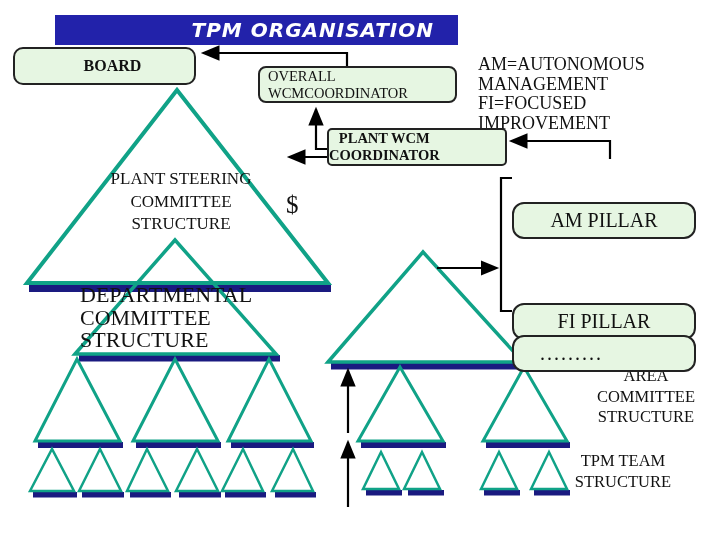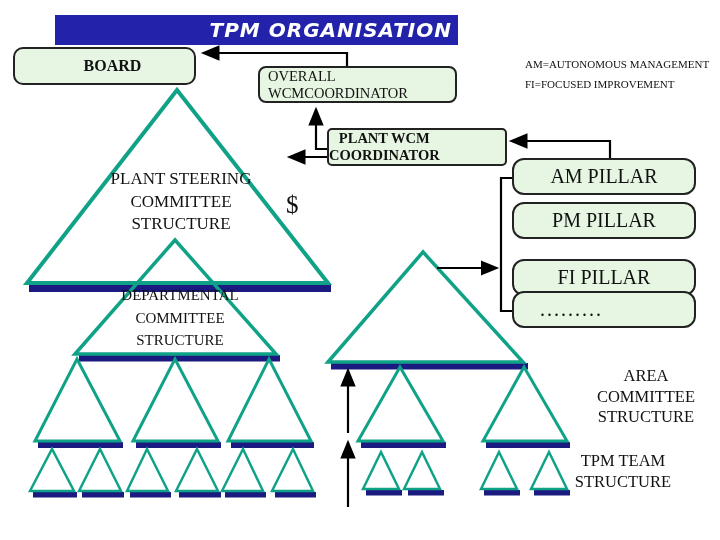--- a/index.html
+++ b/index.html
@@ -7,46 +7,46 @@
     position:relative;width:720px;height:540px;background:#ffffff;
     overflow:hidden;font-family:"Liberation Serif", serif;color:#111;
   }
   #shapes{position:absolute;left:0;top:0;z-index:1;}
   .txt{position:absolute;z-index:2;}
   .multiline{white-space:pre-line;}
   
   .title-bar{
     position:absolute;left:55px;top:15px;width:403px;height:30px;
     background:#2222AA;z-index:3;display:flex;align-items:center;
-    justify-content:flex-end;padding-right:6px;box-sizing:border-box;
+    justify-content:flex-end;padding-right:24px;box-sizing:border-box;
   }
   .title-bar span{
     font-family:"DejaVu Sans", sans-serif;font-style:italic;font-weight:bold;
     font-size:20px;color:#ffffff;letter-spacing:1px;
   }
   
   .gbox{
     position:absolute;background:#E6F6E2;border:2px solid #222222;
     box-sizing:border-box;z-index:3;display:flex;align-items:center;
   }
   .board-box{left:13px;top:47px;width:183px;height:38px;border-radius:10px;justify-content:center;padding-left:16px;}
   .board-box span{font-weight:bold;font-size:16px;}
   .overall-box{left:258px;top:66px;width:199px;height:37px;border-radius:8px;padding-left:8px;}
   .overall-box span{font-size:14.5px;line-height:17px;}
   .plantwcm-box{left:327px;top:128px;width:180px;height:38px;border-radius:5px;justify-content:flex-start;text-align:center;font-weight:bold;}
   .plantwcm-box span{font-size:14.5px;line-height:17px;}
-  .pillar-box{left:512px;width:184px;height:37px;border-radius:12px;justify-content:center;}
+  .pillar-box{left:512px;width:184px;height:37px;border-radius:12px;justify-content:center;margin-top:44px;}
   .pillar-box span{font-size:20px;}
   .pillar-dots{justify-content:flex-start;padding-left:26px;}
   .pillar-dots span{font-size:20px;letter-spacing:2px;}
   
-  .legend{left:478px;top:55px;font-size:11px;line-height:19.5px;margin-left:47px;}
+  .legend{left:478px;top:55px;font-size:18px;line-height:19.5px;}
   .steering-label{left:81px;top:168px;width:200px;text-align:center;font-size:17px;line-height:22.5px;}
   .dollar-label{left:286px;top:191px;font-size:25px;}
-  .departmental-label{left:80px;top:284px;width:200px;text-align:center;font-size:15px;line-height:22.5px;}
+  .departmental-label{left:80px;top:284px;width:200px;font-size:22px;line-height:22.5px;}
   .area-label{left:568px;top:366px;width:156px;text-align:center;font-size:16.5px;line-height:20.5px;}
   .tpmteam-label{left:543px;top:451px;width:160px;text-align:center;font-size:16.5px;line-height:20.5px;}
 </style>
 </head>
 <body>
 
 <div id="slide">
 
   <svg id="shapes" width="720" height="540" viewBox="0 0 720 540">
     <defs>
@@ -120,23 +120,20 @@
     <span class="multiline">OVERALL
 WCMCOORDINATOR</span>
   </div>
   <div class="gbox plantwcm-box">
     <span class="multiline">PLANT WCM
 COORDINATOR</span>
   </div>
   <div class="gbox pillar-box" style="top:158px;">
     <span>AM PILLAR</span>
   </div>
-  <div class="gbox pillar-box" style="top:202px;">
-    <span>PM PILLAR</span>
-  </div>
   <div class="gbox pillar-box" style="top:259px;">
     <span>FI PILLAR</span>
   </div>
   <div class="gbox pillar-box pillar-dots" style="top:291px;">
     <span>.........</span>
   </div>
 
   <div class="txt legend">
     <div>AM=AUTONOMOUS MANAGEMENT</div>
     <div>FI=FOCUSED IMPROVEMENT</div>

